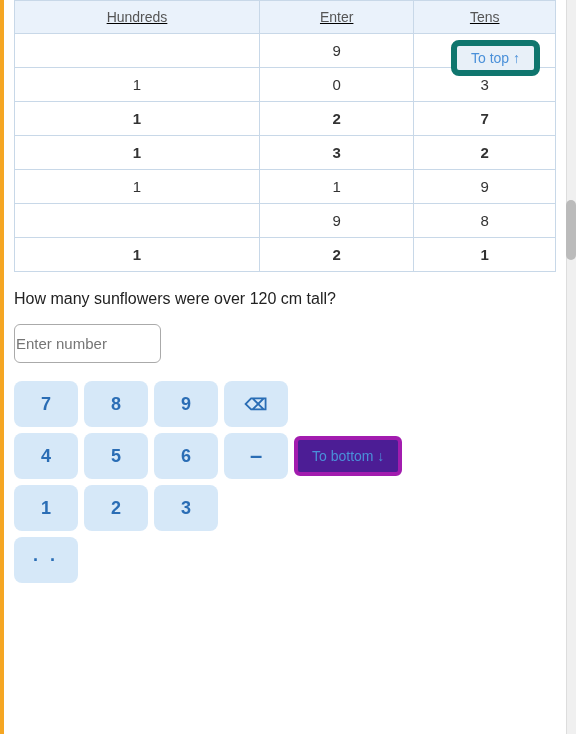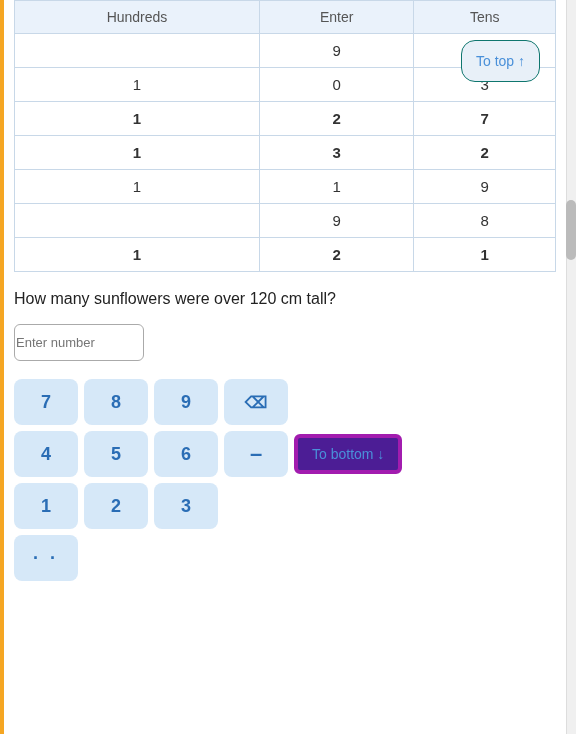--- a/index.html
+++ b/index.html
@@ -74,23 +74,23 @@
       font-weight: bold;
     }
 
     
     .to-top-btn {
       position: absolute;
       top: 40px;
       right: 16px;
       background: #e8f0f8;
       color: #4a90d9;
-      border: 1px solid #0f766e;
-      border-radius: 14px;
-      padding: 12px 14px;
+      border: 6px solid #0f766e;
+      border-radius: 8px;
+      padding: 4px 14px;
       font-size: 14px;
       cursor: pointer;
       display: flex;
       align-items: center;
       gap: 4px;
     }
 
     
     .to-bottom-btn {
       background: #4c1d95;
@@ -111,23 +111,23 @@
       color: #222;
       margin: 10px 0 14px 0;
       line-height: 1.4;
     }
 
     
     .number-input-field {
       border: 1.5px solid #aaa;
       border-radius: 6px;
       padding: 10px 1px;
-      font-size: 13px;
+      font-size: 15px;
       color: #999;
-      width: 130px;
+      width: 147px;
       display: block;
       margin-bottom: 18px;
     }
 
     
     .keypad {
       display: flex;
       flex-direction: column;
       gap: 6px;
     }
@@ -169,20 +169,21 @@
     }
 
     
     .table-wrapper {
       position: relative;
     }
 
     
     .header-row {
       background: #22c55e;
+      text-decoration: underline;
     }
   </style>
 </head>
 <body>
 
 <div class="left-border"></div>
 
 <div class="scrollbar">
   <div class="scrollbar-thumb"></div>
 </div>

